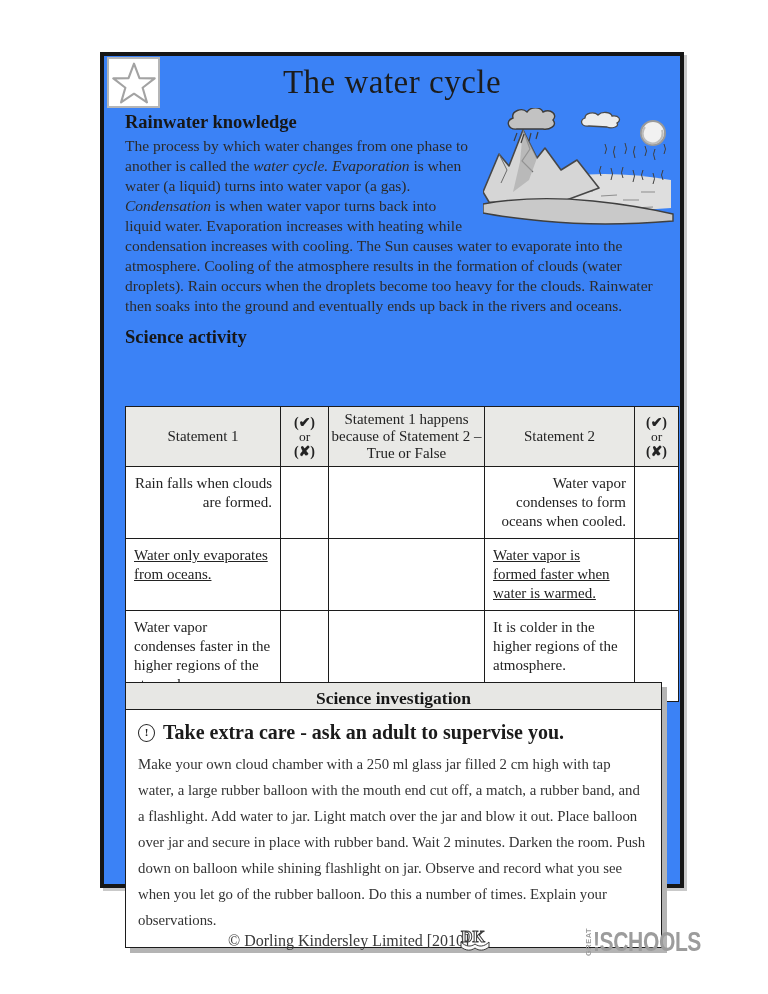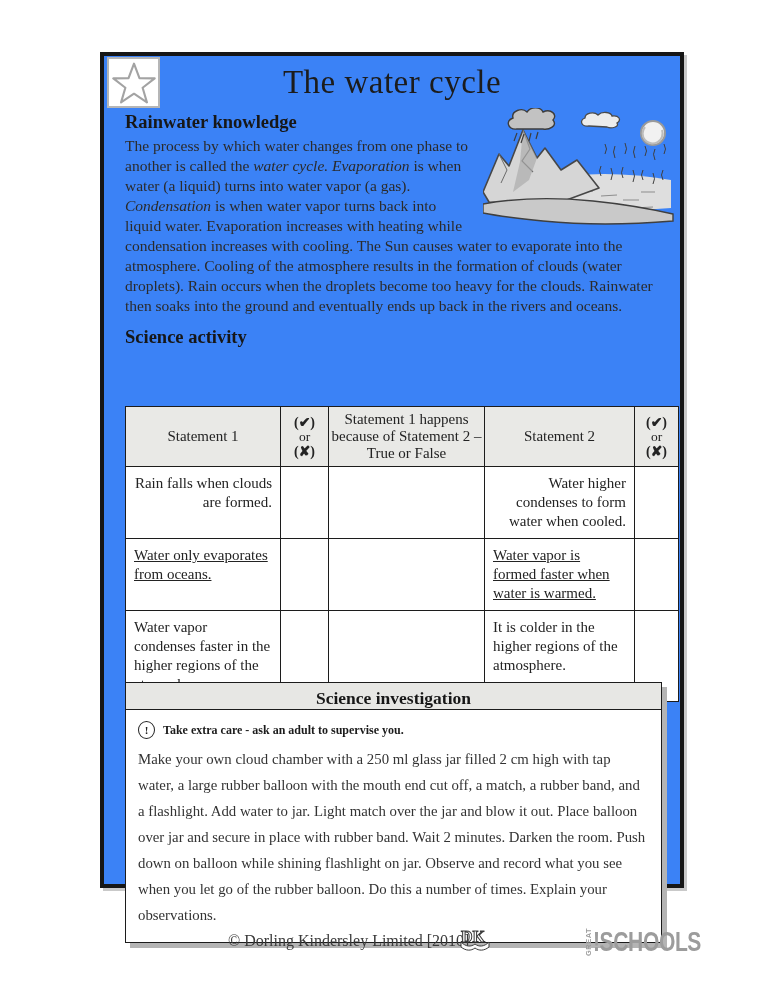--- a/index.html
+++ b/index.html
@@ -54,21 +54,21 @@
     background:#e7e7e4;border-bottom:1.6px solid #1c1c1c;text-align:center;
     font-size:17.5px;font-weight:bold;padding:5px 0 0;color:#171717;
   }
   .sci-body{padding:9px 12px 14px;}
   .warning-line{display:flex;align-items:center;gap:8px;margin:2px 0 7px;}
   .warning-icon{
     width:15px;height:15px;border:1.7px solid #222;border-radius:50%;
     display:inline-flex;align-items:center;justify-content:center;
     font-size:11px;font-weight:bold;flex:0 0 auto;padding-bottom:1px;
   }
-  .warning-text{font-weight:bold;font-size:12px;color:#1b1b1b;}
+  .warning-text{font-weight:bold;font-size:20px;color:#1b1b1b;}
   .sci-text{font-size:14.8px;line-height:26px;color:#333;}
 
   .footer{position:absolute;left:0;top:918px;width:768px;height:60px;}
   .copyright{position:absolute;left:228px;top:14px;font-size:16px;color:#3a3a3a;}
   .dk-logo{position:absolute;left:457px;top:8px;}
   .brand{position:absolute;left:584px;top:8px;display:flex;align-items:flex-end;height:30px;}
   .brand-great{
     writing-mode:vertical-rl;transform:rotate(180deg);
     font-family:"Liberation Sans","DejaVu Sans",sans-serif;
     font-size:7.5px;font-weight:bold;letter-spacing:0.5px;color:#9c9c9c;
@@ -173,21 +173,21 @@
       <th>
         <div class="mark-glyphs">(✔)</div>
         <div class="mark-or">or</div>
         <div class="mark-glyphs">(✘)</div>
       </th>
     </tr>
     <tr class="r1">
       <td>Rain falls when clouds are formed.</td>
       <td></td>
       <td></td>
-      <td>Water higher condenses to form water when cooled.</td>
+      <td>Water vapor condenses to form oceans when cooled.</td>
       <td></td>
     </tr>
     <tr class="r2">
       <td>Water only evaporates from oceans.</td>
       <td></td>
       <td></td>
       <td>Water vapor is formed faster when water is warmed.</td>
       <td></td>
     </tr>
     <tr class="r3">

